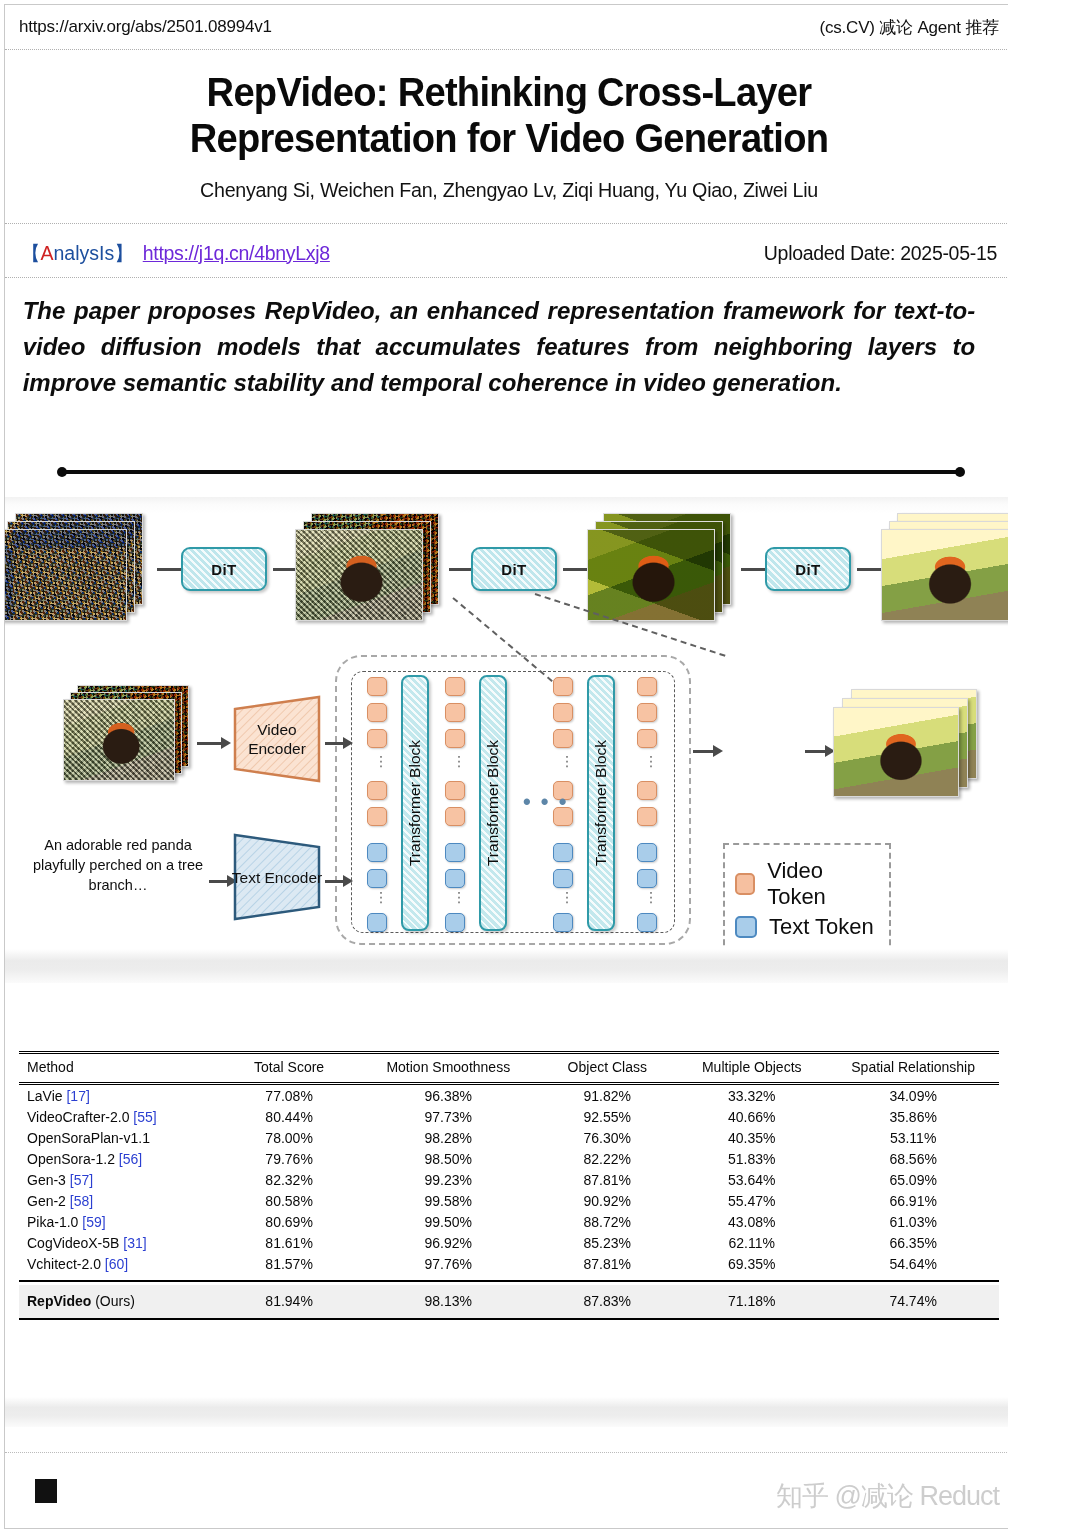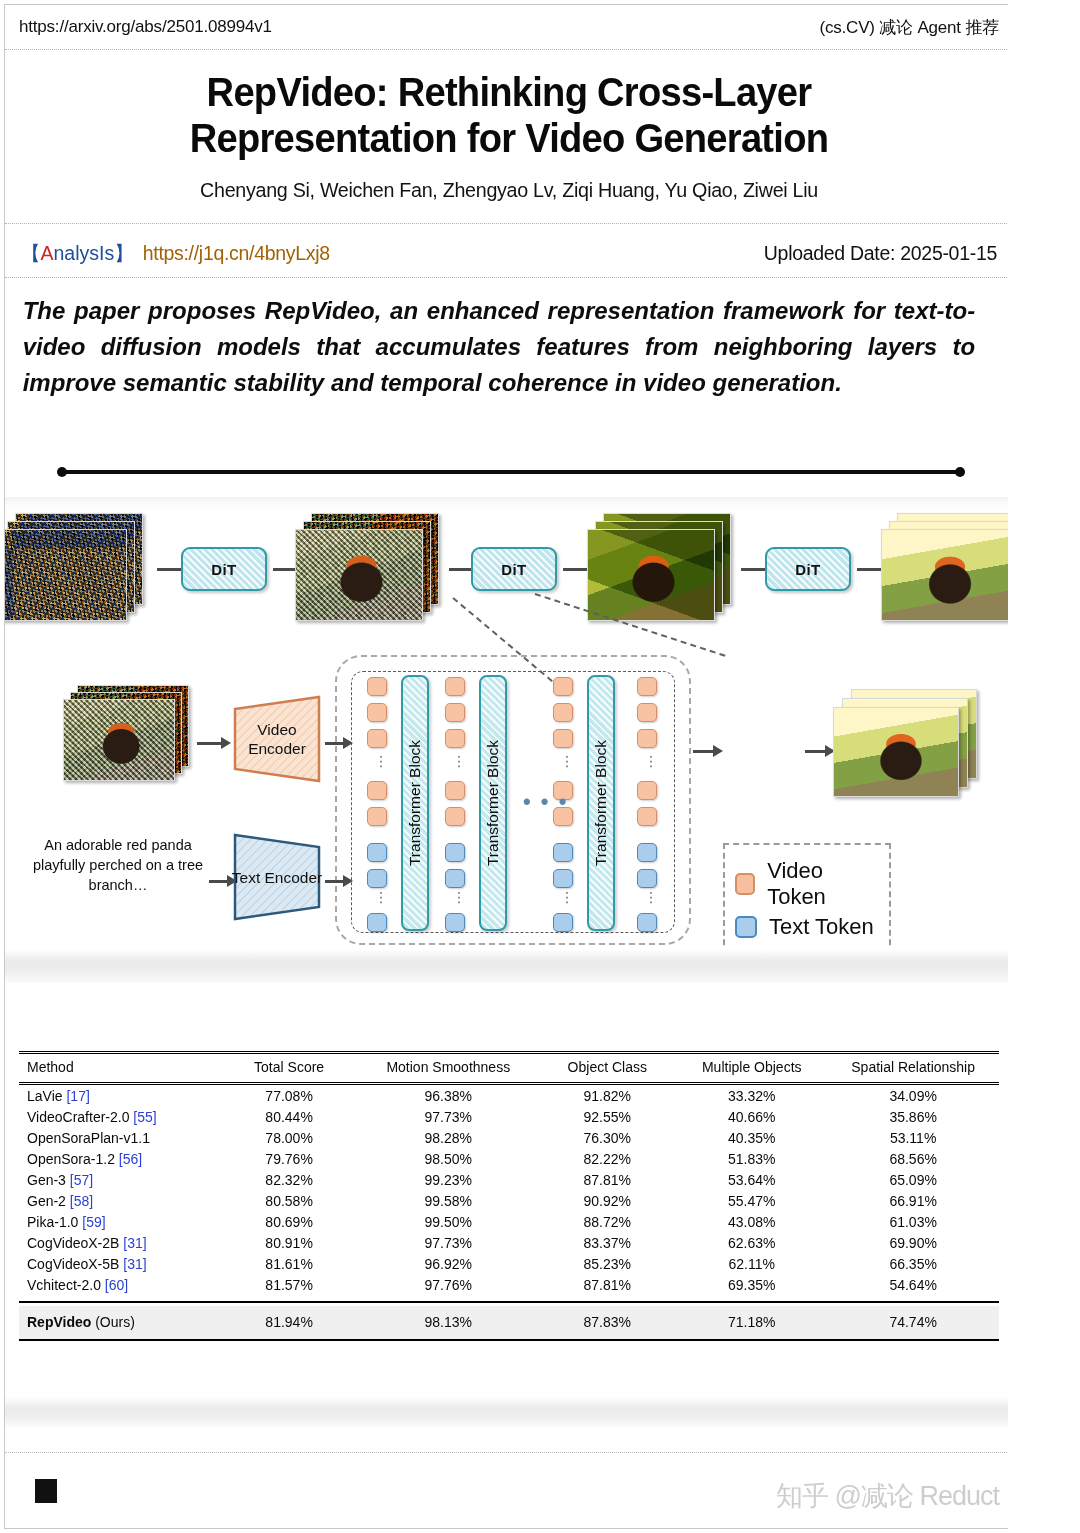--- a/index.html
+++ b/index.html
@@ -84,21 +84,21 @@
   
   .analysisrow {
     position: absolute; left: 0; top: 222px;
     width: 1008px; height: 52px;
     display: flex; align-items: center;
     padding: 0 16px;
     font-size: 19.5px;
   }
   .anl-brk { color: #1d4f9e; }
   .anl-a   { color: #cf2222; }
-  .anl-link{ color: #a16207; margin-left: 9px; letter-spacing:-0.3px;}
+  .anl-link{ color: #6d28d9; margin-left: 9px; letter-spacing:-0.3px;text-decoration:underline;}
   .anl-spacer { flex: 1; }
   .anl-date { color: #111; letter-spacing: -0.3px; }
 
   
   .abstract {
     position: absolute; left: 0; top: 288px;
     width: 1008px;
     padding: 0 18px;
     font-size: 24.5px;
     line-height: 36px;
@@ -382,21 +382,21 @@
     </div>
     <div class="hr-dotted" style="top:218px;"></div>
 
     <div class="analysisrow">
       <span class="anl-brk">【</span>
         <span class="anl-a">A</span>
         <span class="anl-brk">nalysIs</span>
         <span class="anl-brk">】</span>
       <span class="anl-link">https://j1q.cn/4bnyLxj8</span>
       <span class="anl-spacer"></span>
-      <span class="anl-date">Uploaded Date: 2025-01-15</span>
+      <span class="anl-date">Uploaded Date: 2025-05-15</span>
     </div>
     <div class="hr-dotted" style="top:272px;"></div>
 
     <div class="abstract">The paper proposes RepVideo, an enhanced representation framework for text-to-video diffusion models that accumulates features from neighboring layers to improve semantic stability and temporal coherence in video generation.</div>
 
     <div class="dotline">
       <div class="dot l"></div>
       <div class="bar"></div>
       <div class="dot r"></div>
     </div>
@@ -692,28 +692,20 @@
             </tr>
             <tr>
               <td class="cl-method">Pika-1.0 <span class="ref">[59]</span></td>
               <td class="cl-num c2">80.69%</td>
               <td class="cl-num c3">99.50%</td>
               <td class="cl-num c4">88.72%</td>
               <td class="cl-num c5">43.08%</td>
               <td class="cl-num c6">61.03%</td>
             </tr>
             <tr>
-              <td class="cl-method">CogVideoX-2B <span class="ref">[31]</span></td>
-              <td class="cl-num c2">80.91%</td>
-              <td class="cl-num c3">97.73%</td>
-              <td class="cl-num c4">83.37%</td>
-              <td class="cl-num c5">62.63%</td>
-              <td class="cl-num c6">69.90%</td>
-            </tr>
-            <tr>
               <td class="cl-method">CogVideoX-5B <span class="ref">[31]</span></td>
               <td class="cl-num c2">81.61%</td>
               <td class="cl-num c3">96.92%</td>
               <td class="cl-num c4">85.23%</td>
               <td class="cl-num c5">62.11%</td>
               <td class="cl-num c6">66.35%</td>
             </tr>
             <tr class="lastnorm">
               <td class="cl-method">Vchitect-2.0 <span class="ref">[60]</span></td>
               <td class="cl-num c2">81.57%</td>

